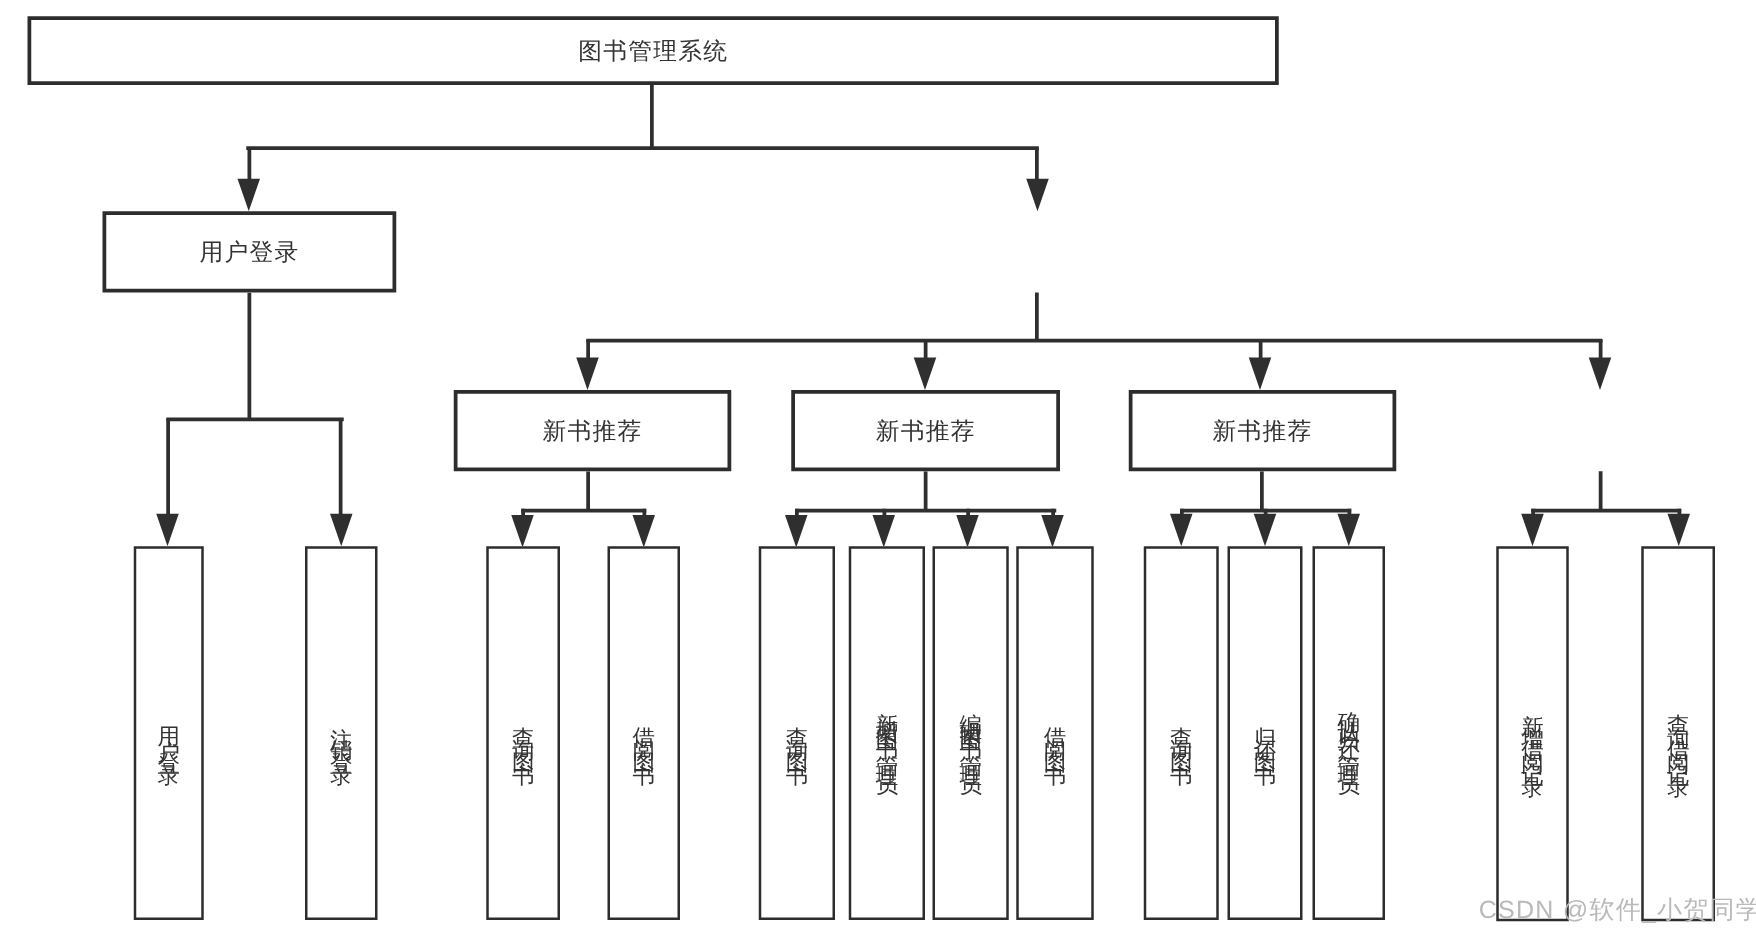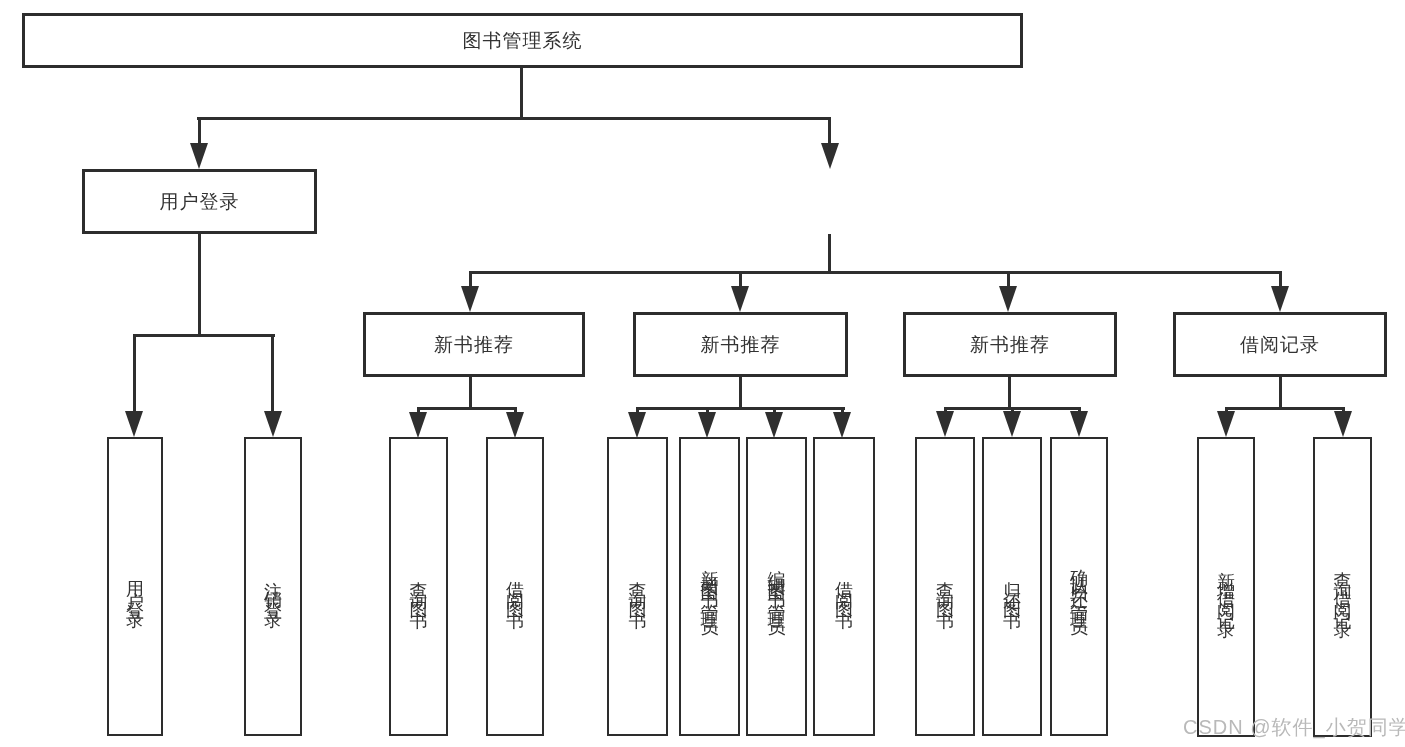--- a/index.html
+++ b/index.html
@@ -104,23 +104,20 @@
 
   <div class="box" style="left:363px;top:312px;width:222px;height:65px">
     <span>新书推荐</span>
   </div>
   <div class="box" style="left:633px;top:312px;width:215px;height:65px">
     <span>新书推荐</span>
   </div>
   <div class="box" style="left:903px;top:312px;width:214px;height:65px">
     <span>新书推荐</span>
   </div>
-  <div class="box" style="left:1173px;top:312px;width:214px;height:65px">
-    <span>借阅记录</span>
-  </div>
 
   <div class="vline" style="left:469px;top:377px;height:31px"></div>
   <div class="hline" style="left:417px;top:407px;width:100px"></div>
   <div class="vline" style="left:417px;top:407px;height:8px"></div>
   <div class="ahead" style="left:409px;top:412px"></div>
   <div class="vline" style="left:514px;top:407px;height:8px"></div>
   <div class="ahead" style="left:506px;top:412px"></div>
 
   <div class="vline" style="left:739px;top:377px;height:31px"></div>
   <div class="hline" style="left:636px;top:407px;width:209px"></div>

